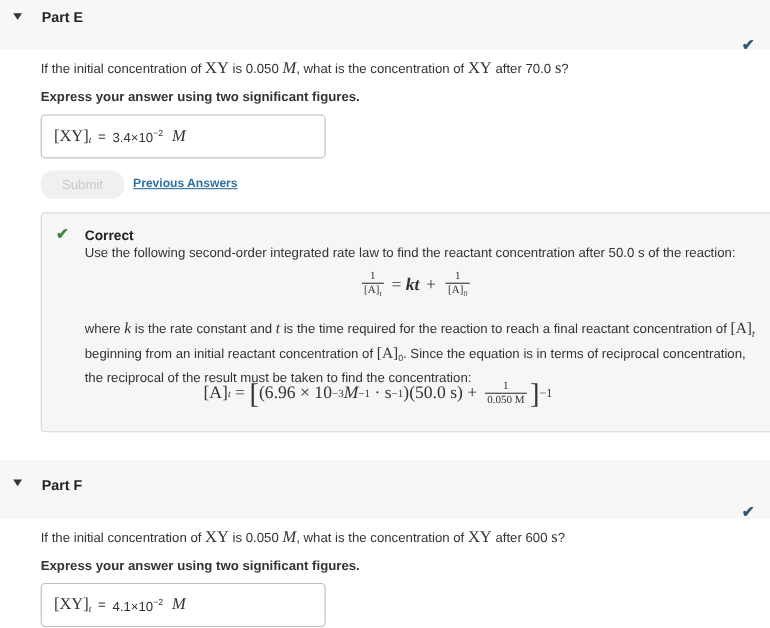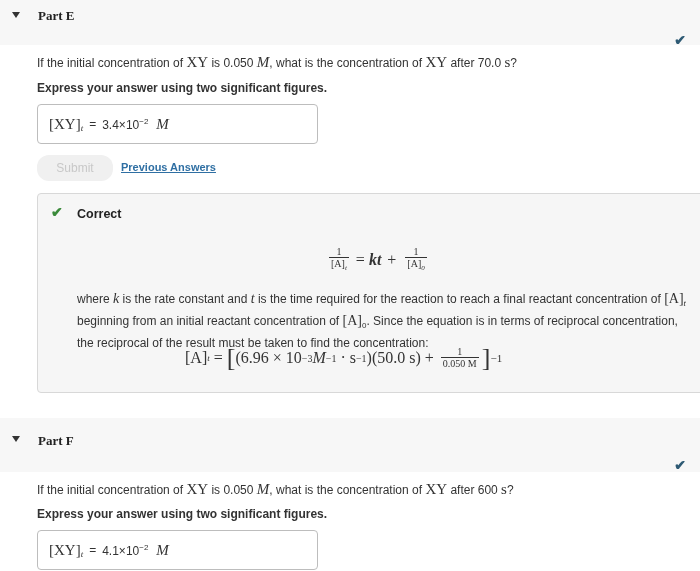--- a/index.html
+++ b/index.html
@@ -9,21 +9,20 @@
     font-family: "Liberation Sans", sans-serif;
     color: #333333;
     position: relative;
   }
   .math { font-family: "Liberation Serif", "DejaVu Serif", serif; }
   .mi { font-style: italic; }
 
   .part-header {
     position: absolute; left: 0; width: 700px;
     background: #f7f7f7;
-    font-family: Liberation Serif, serif;
   }
   .part-header .caret {
     position: absolute; left: 12px;
     width: 0; height: 0;
     border-left: 4.5px solid transparent;
     border-right: 4.5px solid transparent;
     border-top: 6px solid #333;
   }
   .part-header .title {
     position: absolute; left: 38px;
@@ -39,21 +38,21 @@
     font-size: 12px; color: #333;
   }
   .question .math { font-size: 15px; }
   .instruction {
     position: absolute; left: 37px;
     font-size: 12px; font-weight: bold; color: #333;
   }
 
   .answer-box {
     position: absolute; left: 37px;
-    width: 281px; height: 40px;
+    width: 259px; height: 40px;
     border: 1px solid #bdbdbd; border-radius: 4px;
     background: #fff;
     padding-left: 11px;
     display: flex; align-items: center;
     font-size: 12px; color: #333;
   }
   .answer-box .lhs { font-size: 15px; }
   .answer-box .sub { font-size: 9px; font-style: italic; vertical-align: -2px; }
   .answer-box .eq { margin: 0 6px; }
   .answer-box .val sup { font-size: 8px; }
@@ -137,20 +136,21 @@
   <span class="val"><span>3.4×10</span><sup>−2</sup></span>
   <span class="math unit">M</span>
 </div>
 
 <button class="submit-btn" disabled="">Submit</button>
 <a class="prev-answers">Previous Answers</a>
 
 <div class="feedback">
   <span class="fb-check">✔</span>
   <span class="fb-title">Correct</span>
+  <div class="fb-line1">Use the following second-order integrated rate law to find the reactant concentration after 50.0 s of the reaction:</div>
 
   <div class="eq1 math">
     <span class="frac">
         <span class="num">1</span>
         <span class="den"><span>[A]</span><sub>t</sub></span>
       </span>
     <span style="margin:0 4px;">=</span>
     <span class="mi" style="font-weight:bold;">kt</span>
     <span style="margin:0 6px;">+</span>
     <span class="frac">

